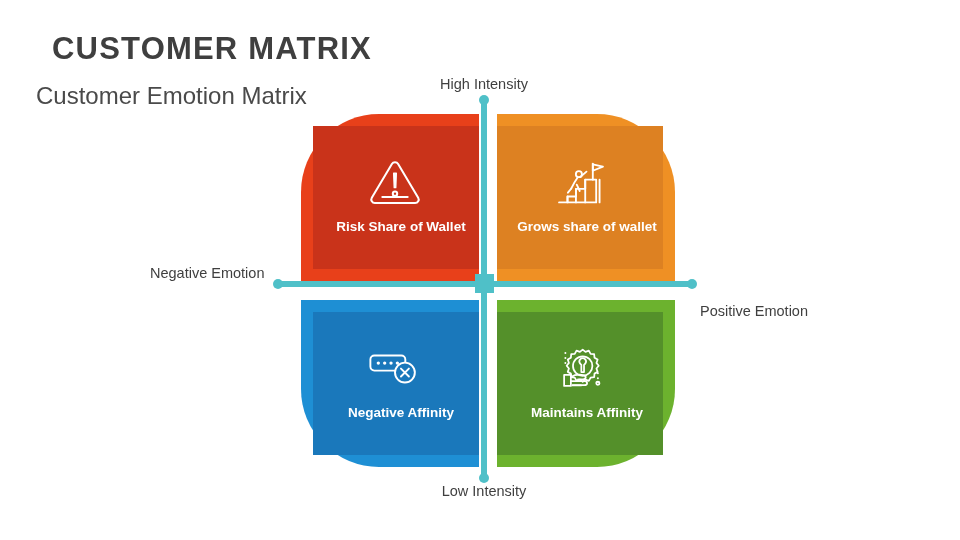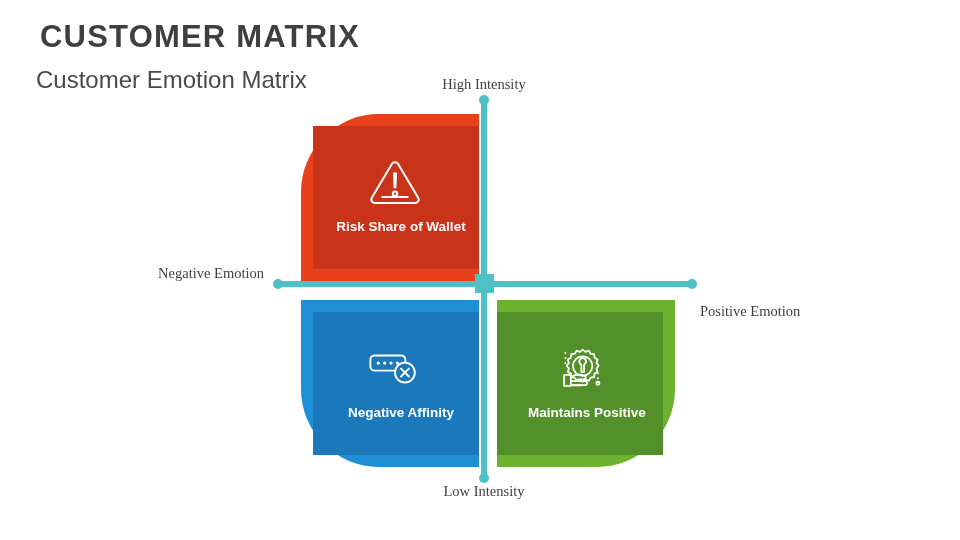--- a/index.html
+++ b/index.html
@@ -21,21 +21,21 @@
     left: 36px;
     top: 16px;
     width: 520px;
   }
   #page-title {
     font-size: 31px;
     font-weight: bold;
     color: #3f3f3f;
     letter-spacing: 1.2px;
     line-height: 1.1;
-    margin: 4px;
+    margin: 16px;
     white-space: nowrap;
   }
   #page-subtitle {
     font-size: 24px;
     font-weight: normal;
     color: #4a4a4a;
     margin: 12px 0 0 0;
     line-height: 1.2;
     white-space: nowrap;
   }
@@ -89,21 +89,20 @@
     background: #4fc0c8;
   }
 
   
   .axis-label {
     position: absolute;
     font-size: 14.5px;
     color: #3f3f3f;
     line-height: 1.32;
     white-space: nowrap;
-    font-family: Liberation Serif, serif;
   }
   #label-high-intensity {
     left: 384px;
     top: 75px;
     width: 200px;
     text-align: center;
   }
   #label-low-intensity {
     left: 384px;
     top: 482px;
@@ -226,20 +225,41 @@
       <svg class="quad-icon" viewBox="0 0 64 58" fill="none" stroke="#ffffff" stroke-width="2.4" stroke-linecap="round" stroke-linejoin="round">
         <path d="M28.3 6.5 L4.5 46.5 a4.2 4.2 0 0 0 3.6 6.3 h47.8 a4.2 4.2 0 0 0 3.6 -6.3 L35.7 6.5 a4.3 4.3 0 0 0 -7.4 0 Z"></path>
         <path d="M30.4 17.5 L33.6 17.5 L32.9 34.5 L31.1 34.5 Z" fill="#ffffff" stroke-width="1.6"></path>
         <circle cx="32" cy="41.6" r="2.6"></circle>
         <path d="M17 45.5 H47"></path>
       </svg>
       <div class="quad-label">Risk Share of Wallet</div>
     </div>
   </div>
 
+  <div class="quadrant" id="quadrant-top-right">
+    <div class="quad-outer"></div>
+    <div class="quad-inner"></div>
+    <div class="quad-content">
+      <svg class="quad-icon" viewBox="0 0 64 58" fill="none" stroke="#ffffff" stroke-width="2.2" stroke-linecap="round" stroke-linejoin="round">
+
+        <path d="M6 52 H16 V45 H26 V36 H37 V25 H50 V52 Z"></path>
+        <path d="M16 52 V45 M26 52 V36 M37 52 V25"></path>
+
+        <path d="M46 25 V6"></path>
+        <path d="M46 7 L58 9.5 L46 14.5 Z"></path>
+
+        <circle cx="29.5" cy="18.5" r="3.6"></circle>
+        <path d="M28 22.5 C25.5 26 23 30 20.5 35.5"></path>
+        <path d="M31 22 L38.5 15.5"></path>
+        <path d="M20.5 35.5 L16.5 40.5 M27 31 L30.5 38.5"></path>
+        <path d="M54 52 V25"></path>
+      </svg>
+      <div class="quad-label">Grows share of wallet</div>
+    </div>
+  </div>
 
   <div class="quadrant" id="quadrant-bottom-left">
     <div class="quad-outer"></div>
     <div class="quad-inner"></div>
     <div class="quad-content">
       <svg class="quad-icon" viewBox="0 0 68 46" fill="none" stroke="#ffffff" stroke-width="2.4" stroke-linecap="round" stroke-linejoin="round">
         <rect x="3" y="6" width="44" height="19" rx="5"></rect>
         <circle cx="13" cy="15.5" r="2.1" fill="#ffffff" stroke="none"></circle>
         <circle cx="21" cy="15.5" r="2.1" fill="#ffffff" stroke="none"></circle>
         <circle cx="29" cy="15.5" r="2.1" fill="#ffffff" stroke="none"></circle>
@@ -267,18 +287,18 @@
         <path d="M20 43.5 h16 c2 0 3.2 .9 3.2 2.3 c0 1.4 -1.2 2.3 -3.2 2.3 H22"></path>
         <path d="M22 48.5 h10"></path>
 
         <circle cx="13.5" cy="10" r="1.2" fill="#ffffff" stroke="none"></circle>
         <circle cx="13.5" cy="16" r="1.2" fill="#ffffff" stroke="none"></circle>
         <circle cx="13.5" cy="22" r="1.2" fill="#ffffff" stroke="none"></circle>
         <circle cx="52" cy="34" r="1.2" fill="#ffffff" stroke="none"></circle>
         <circle cx="52" cy="40" r="1.2" fill="#ffffff" stroke="none"></circle>
         <circle cx="52" cy="46" r="1.9"></circle>
       </svg>
-      <div class="quad-label">Maintains Positive</div>
+      <div class="quad-label">Maintains Affinity</div>
     </div>
   </div>
 
   <div id="axis-center-square"></div>
 </div>
 
 </body></html>

